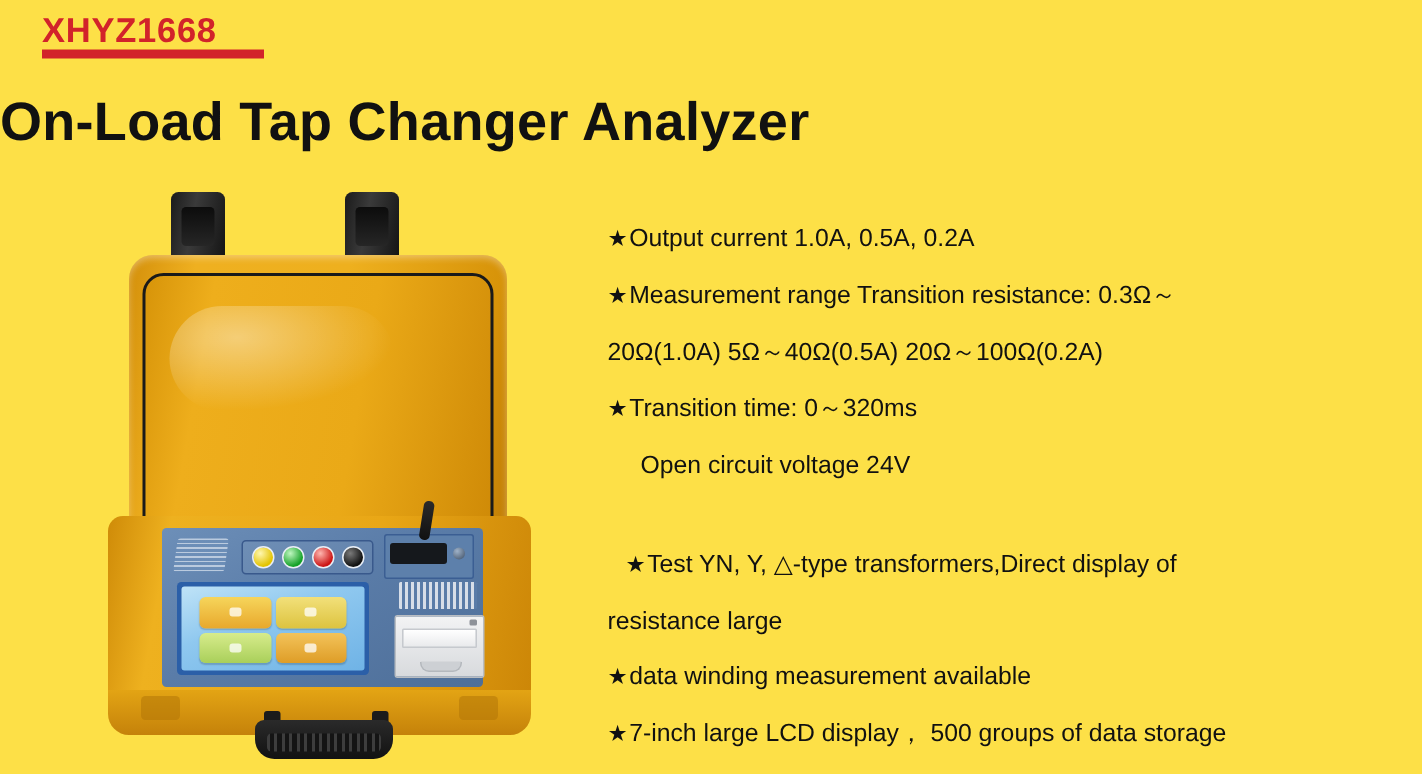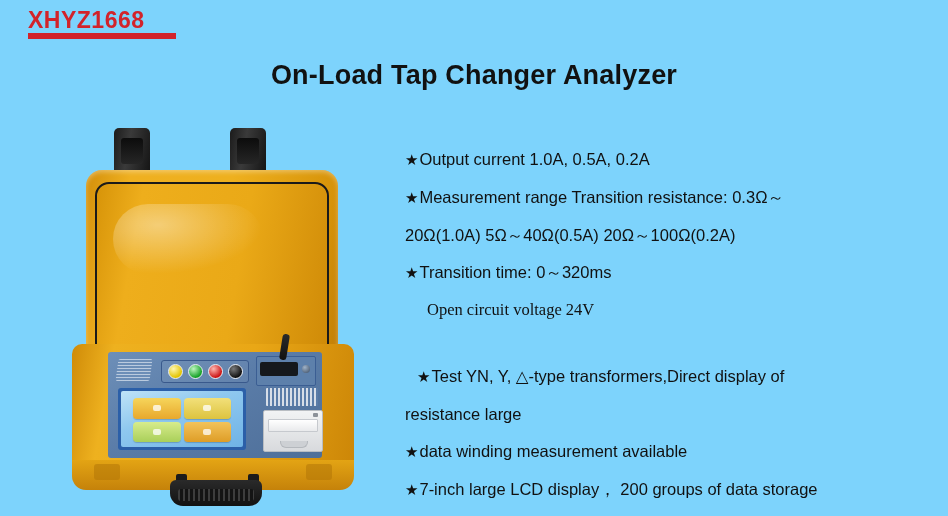--- a/index.html
+++ b/index.html
@@ -1,27 +1,27 @@
 <!DOCTYPE html>
 <html><head>
 <meta charset="utf-8">
 <title>On-Load Tap Changer Analyzer</title>
 <style>
   html,body{margin:0;padding:0;background:#ffffff;}
   body{width:948px;height:516px;overflow:hidden;font-family:"Liberation Sans",sans-serif;color:#000;}
-  .page{position:relative;width:948px;height:516px;background:#7dd3fc;}
+  .page{position:relative;width:948px;height:516px;background:#fde047;}
 
   
   .model-badge{position:absolute;left:28px;top:8px;}
   .model-text{font-size:23px;font-weight:bold;color:#d2232a;letter-spacing:.5px;line-height:1.05;}
   .model-rule{width:148px;height:6px;background:#d2232a;margin-top:1px;}
 
   
-  .main-title{position:absolute;left:0;top:60px;width:948px;text-align:center;
-    font-size:27px;font-weight:bold;letter-spacing:.2px;color:#111;}
+  .main-title{position:absolute;left:0;top:60px;width:948px;text-align:left;
+    font-size:36px;font-weight:bold;letter-spacing:.2px;color:#111;}
 
   
   .specs{position:absolute;left:405px;top:150px;width:500px;}
   .spec-line{font-size:16.5px;line-height:18px;color:#111;white-space:nowrap;margin-bottom:19px;}
   .star{font-size:15px;margin-right:1px;}
 
   
   .photo{position:absolute;left:52px;top:128px;width:330px;height:388px;}
 
   
@@ -205,20 +205,20 @@
       <div class="handle-ribs"></div>
     </div>
 
   </div>
 
   <div class="specs">
       <div class="spec-line"><span class="star">★</span><span>Output current 1.0A, 0.5A, 0.2A</span></div>
       <div class="spec-line"><span class="star">★</span><span>Measurement range Transition resistance: 0.3Ω～</span></div>
       <div class="spec-line"><span>20Ω(1.0A) 5Ω～40Ω(0.5A)    20Ω～100Ω(0.2A)</span></div>
       <div class="spec-line"><span class="star">★</span><span>Transition time: 0～320ms</span></div>
-      <div class="spec-line" style="padding-left: 22px; font-family: Liberation Serif, serif;"><span>Open circuit voltage 24V</span></div>
+      <div class="spec-line" style="padding-left: 22px;"><span>Open circuit voltage 24V</span></div>
       <div class="spec-line" style="padding-left: 12px; margin-top: 48px;"><span class="star">★</span><span>Test YN, Y, △-type transformers,Direct display of</span></div>
       <div class="spec-line"><span>resistance large</span></div>
       <div class="spec-line"><span class="star">★</span><span>data winding measurement available</span></div>
-      <div class="spec-line"><span class="star">★</span><span>7-inch large LCD display，  200 groups of data storage</span></div>
+      <div class="spec-line"><span class="star">★</span><span>7-inch large LCD display，  500 groups of data storage</span></div>
     </div>
 
 </div>
 
 </body></html>

